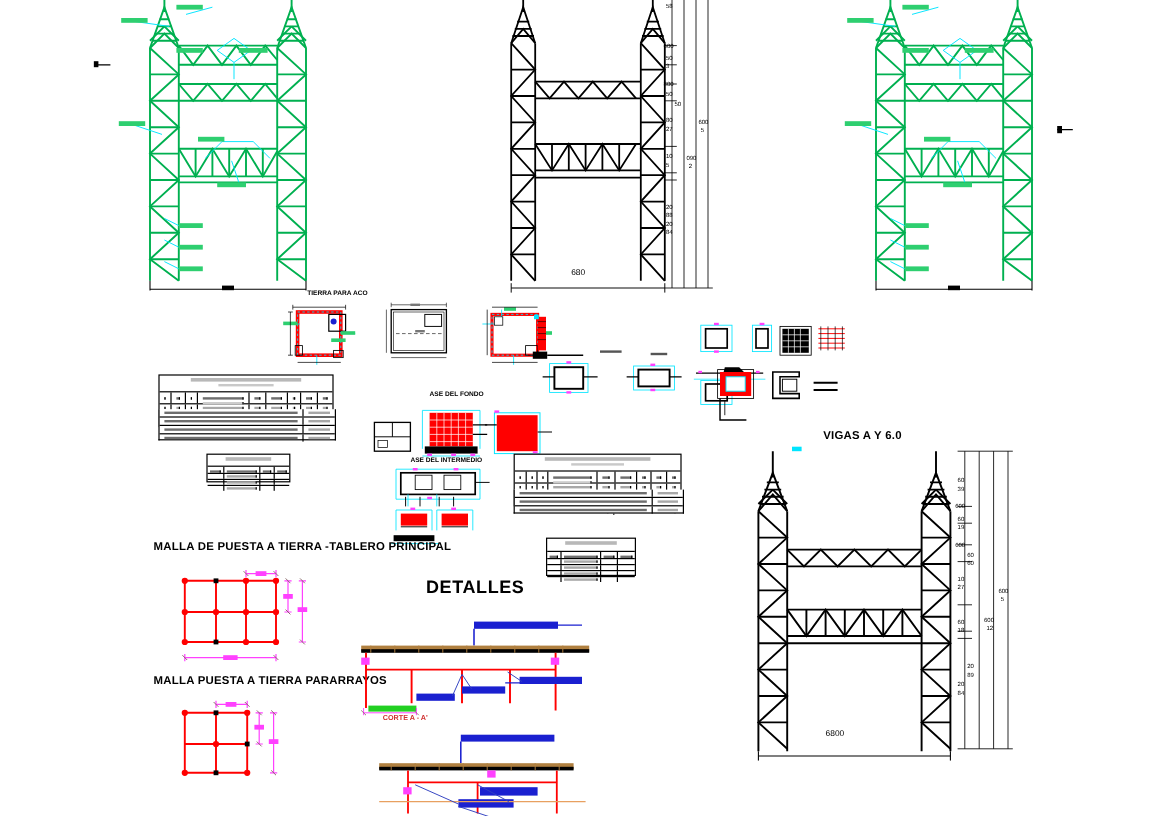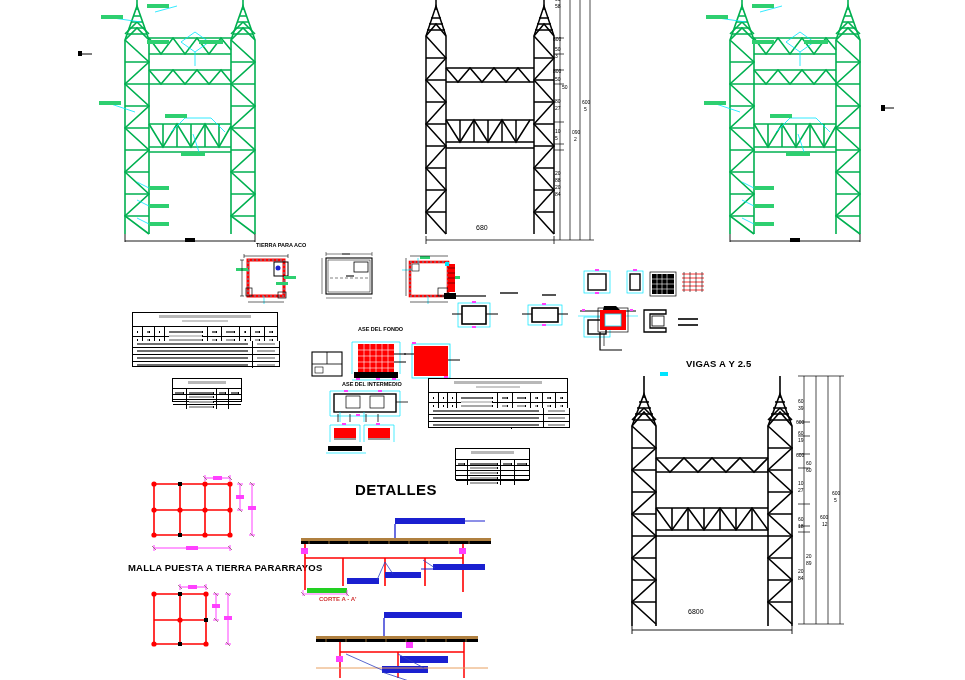--- a/index.html
+++ b/index.html
@@ -1030,20 +1030,21 @@
     <div class="row" style="height:4px;border-bottom:none">
       <div style="width:16%"></div>
         <div style="width:46%">
           <div class="dash" style="margin:1px 2px"></div>
         </div>
       <div style="width:19%"></div>
         <div style="width:19%;border-right:none"></div>
     </div>
   </div>
 
+  <div class="abs title-md" style="left:128px;top:450px;">MALLA DE PUESTA A TIERRA -TABLERO PRINCIPAL</div>
 
   <div class="abs" style="left:140px;top:472px;">
     <svg width="120" height="84" viewBox="0 0 120 84">
       <g stroke="#ff0000" stroke-width="1.6" fill="none">
         <line x1="14" y1="12" x2="90" y2="12"></line>
           <line x1="14" y1="38" x2="90" y2="38"></line>
           <line x1="14" y1="63" x2="90" y2="63"></line>
         <line x1="14" y1="12" x2="14" y2="63"></line>
           <line x1="40" y1="12" x2="40" y2="63"></line>
         <line x1="65" y1="12" x2="65" y2="63"></line>
@@ -1237,21 +1238,21 @@
       <rect x="70" y="54" width="46" height="7" fill="#1a20d0"></rect>
       <line x1="4" y1="56" x2="176" y2="56" stroke="#e8a060" stroke-width="1"></line>
       <g stroke="#3040c0" stroke-width="0.8" fill="none">
         <path d="M34 42 L70 58"></path>
           <path d="M86 42 L112 56"></path>
           <path d="M70 60 L100 70"></path>
       </g>
     </svg>
   </div>
 
-  <div class="abs title-md" style="left:686px;top:358px;">VIGAS A Y 2.5</div>
+  <div class="abs title-md" style="left:686px;top:358px;">VIGAS A Y 6.0</div>
 
   <div class="abs" style="left:618px;top:372px;">
     <svg width="205" height="262" viewBox="0 0 205 262">
       <g stroke="#000000" stroke-width="1.6" fill="none">
         <line x1="26" y1="4" x2="26" y2="26"></line>
         <path d="M14 54 L26 22 L38 54"></path>
         <path d="M15 48 L37 48 M17 42 L35 42 M19 36 L33 36 M21 30 L31 30"></path>
         <path d="M14 54 L26 40 L38 54 M14 48 L26 36 M38 48 L26 36"></path>
         <line x1="162" y1="4" x2="162" y2="26"></line>
         <path d="M150 54 L162 22 L174 54"></path>

